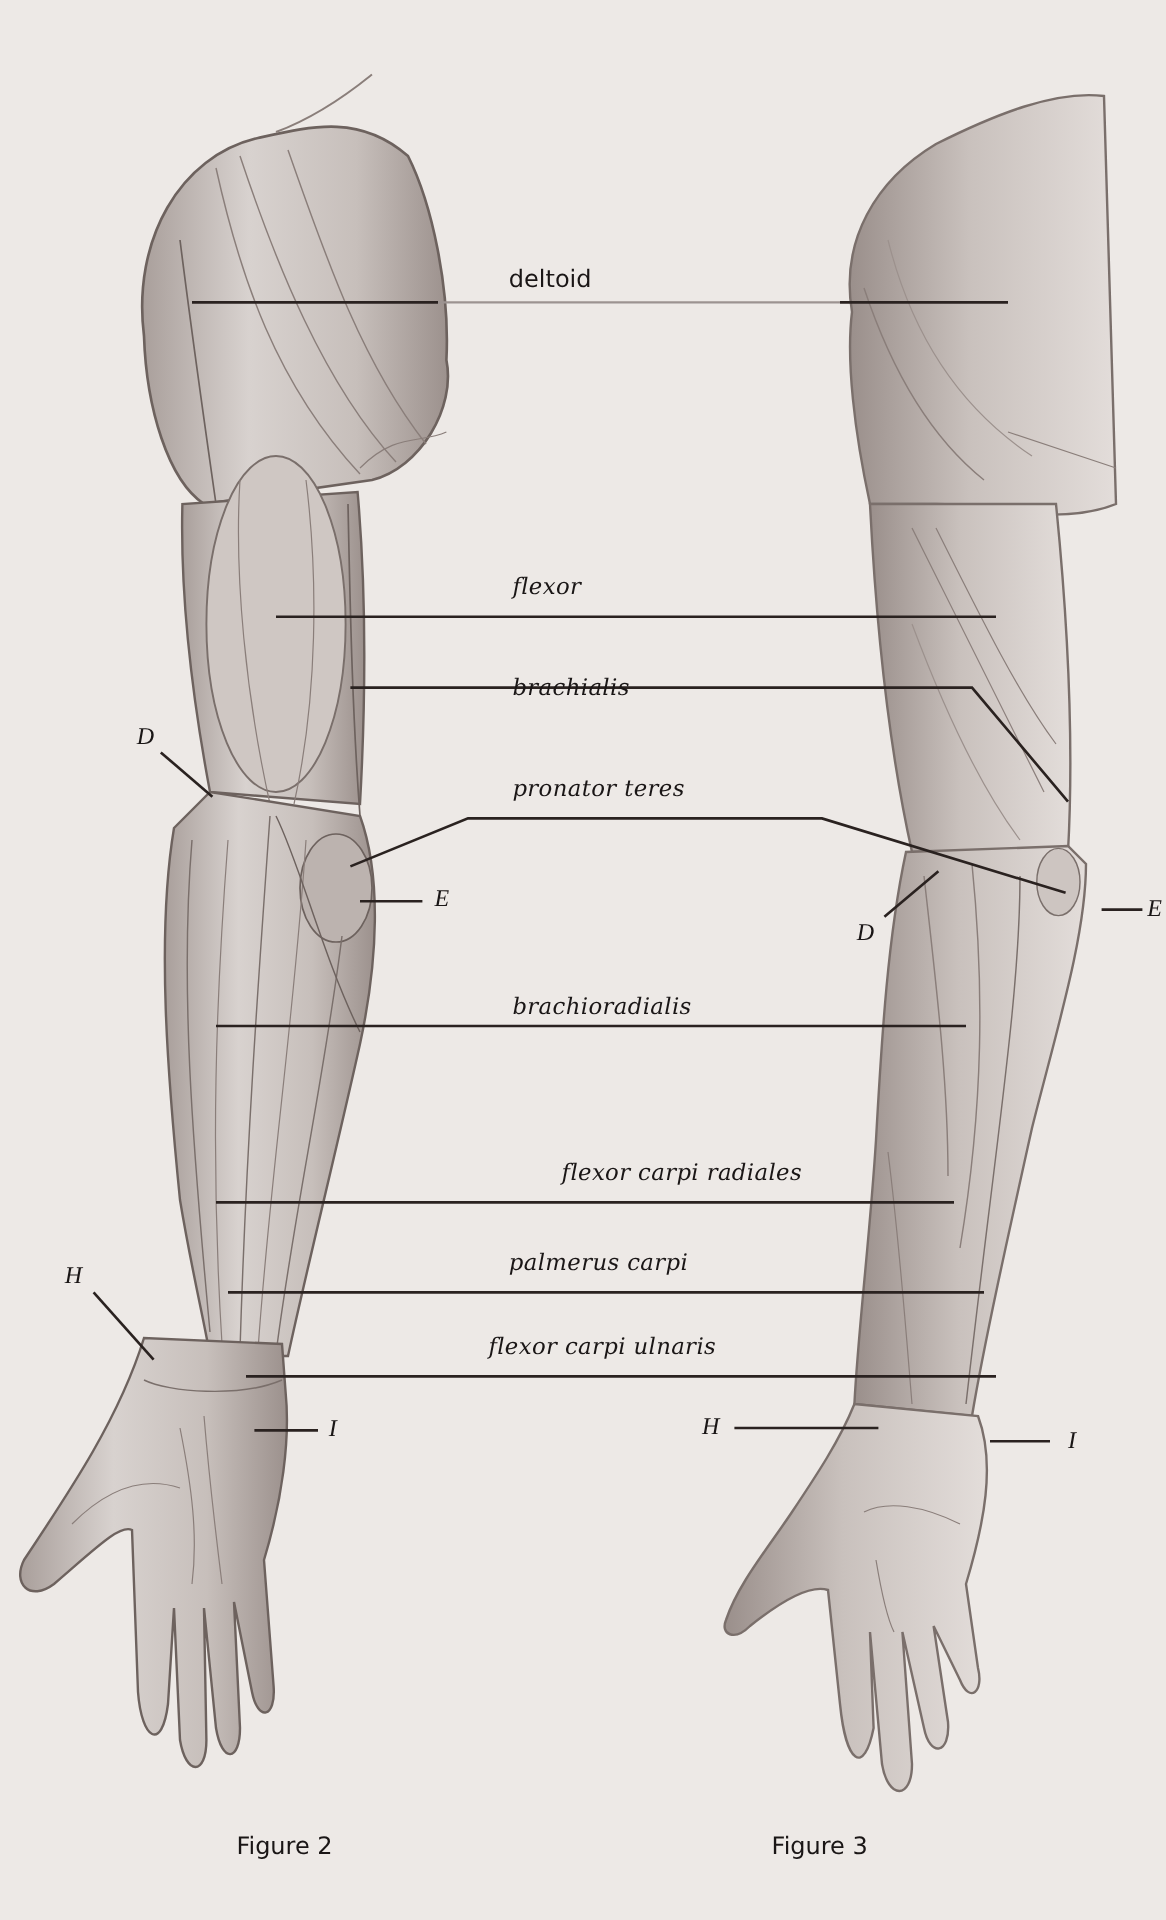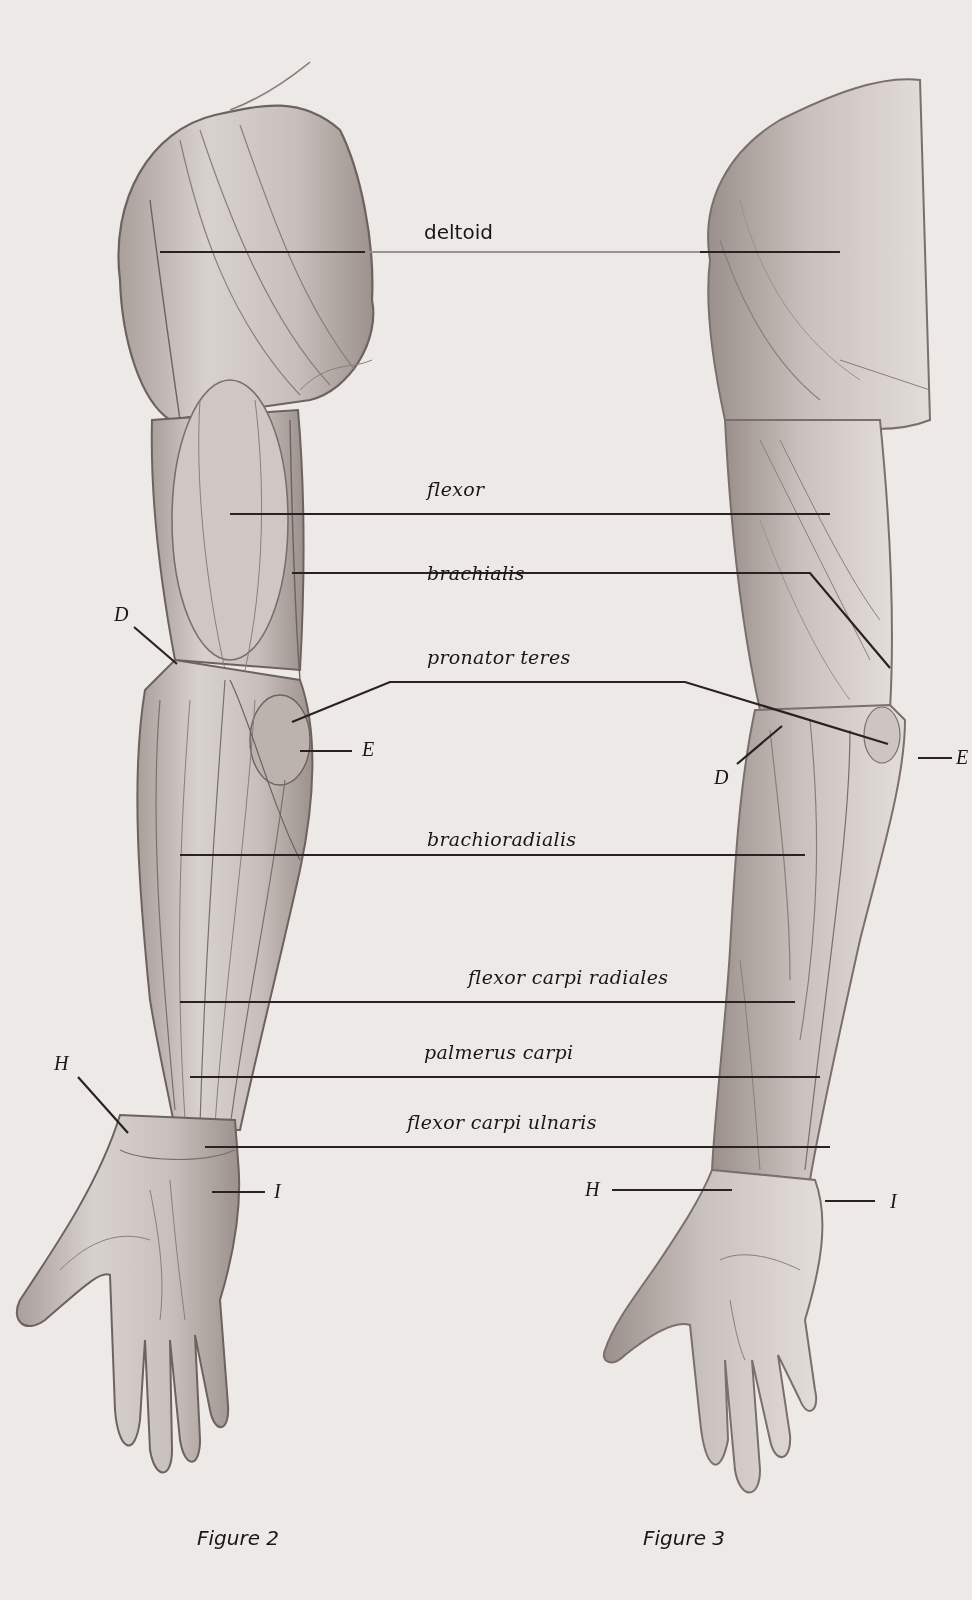--- a/index.html
+++ b/index.html
@@ -3,21 +3,21 @@
 <meta charset="utf-8">
 <style>
   html, body { margin: 0; padding: 0; }
   body { width: 972px; height: 1600px; background: #ede9e6; position: relative; overflow: hidden; }
   .canvas { position: absolute; left: 0; top: 0; width: 972px; height: 1600px; }
   svg.art { position: absolute; left: 0; top: 0; }
   .lbl { position: absolute; white-space: nowrap; color: #1a1616; }
   .serif-it { font-family: "DejaVu Serif", "Liberation Serif", serif; font-style: italic; font-size: 19px; letter-spacing: 0.3px; }
   .sans { font-family: "DejaVu Sans", "Liberation Sans", sans-serif; font-size: 20px; }
   .letter { font-family: "Liberation Serif", "DejaVu Serif", serif; font-style: italic; font-size: 20px; }
-  .caption { font-family: "DejaVu Sans", "Liberation Sans", sans-serif; font-size: 20px; font-style: italic; }
+  .caption { font-family: "DejaVu Sans", "Liberation Sans", sans-serif; font-size: 20px; }
 </style>
 </head>
 <body>
 
 <div class="canvas">
 
   <svg class="art" width="972" height="1600" viewBox="0 0 972 1600">
     <defs>
       <linearGradient id="armShade" x1="0" x2="1" y1="0" y2="0">
         <stop offset="0" stop-color="#a99f9b"></stop>

